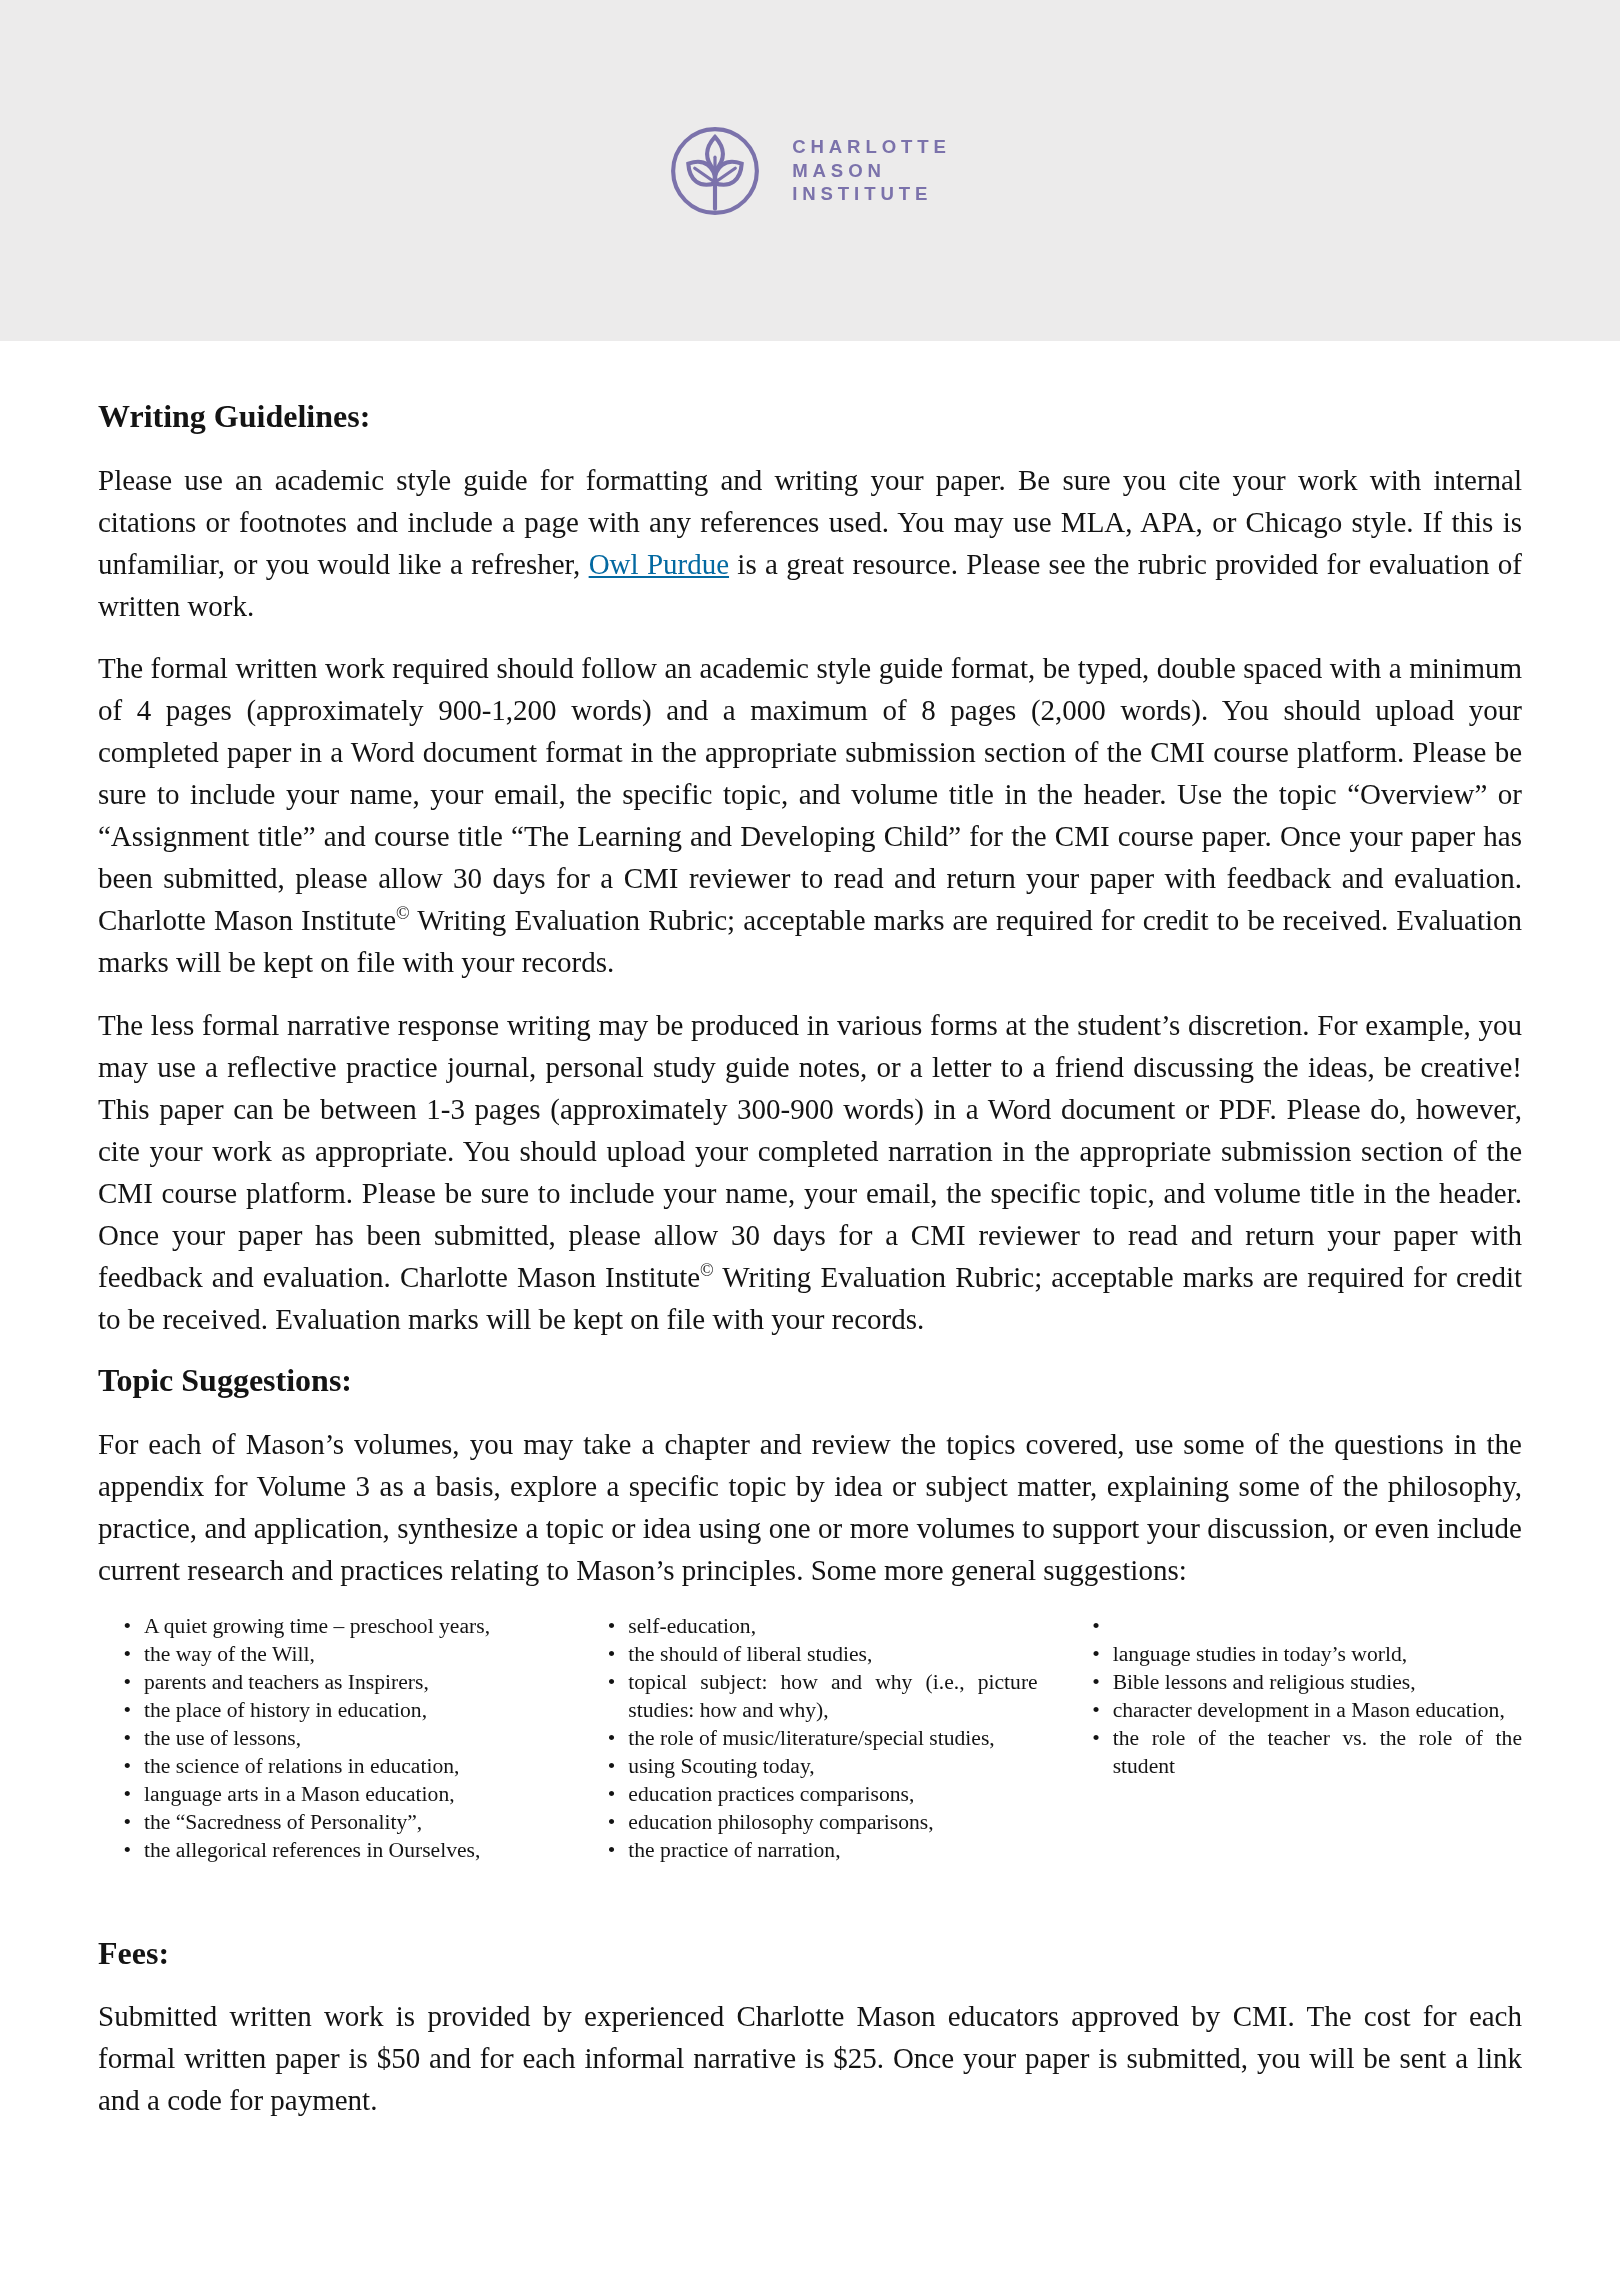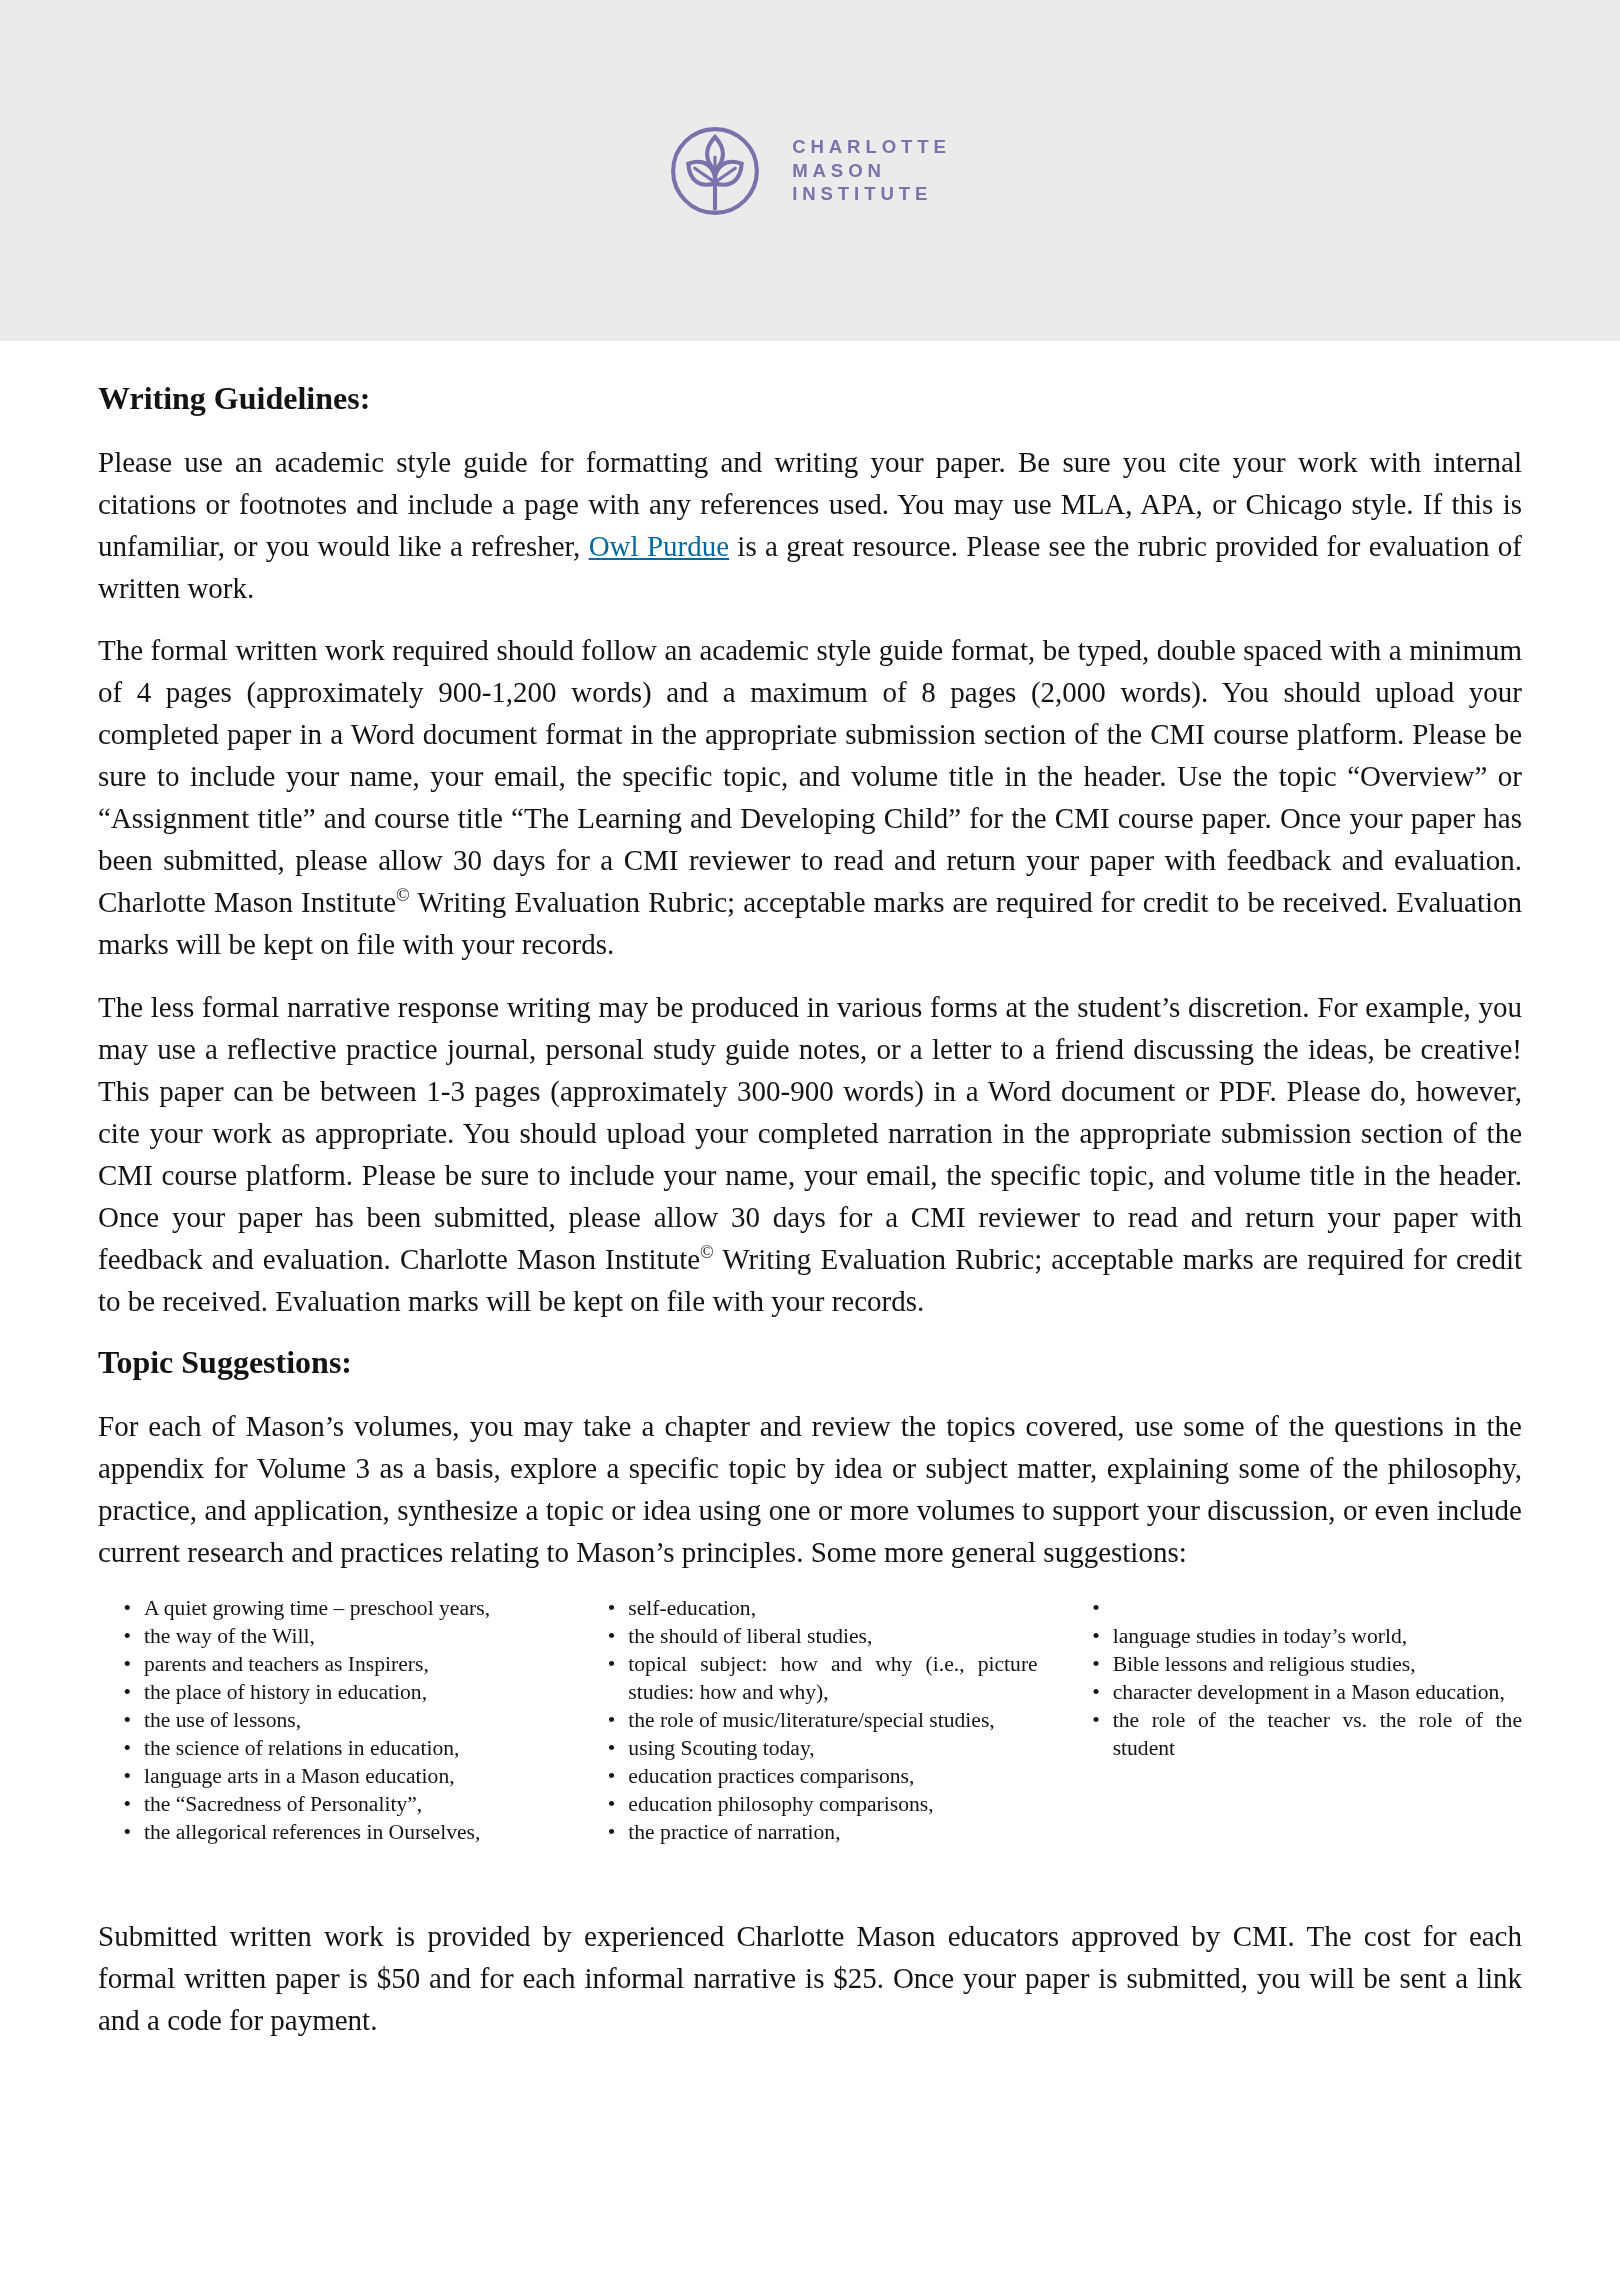--- a/index.html
+++ b/index.html
@@ -27,21 +27,21 @@
   .logo svg { width: 92px; height: 92px; display: block; }
   .logo-text {
     font-family: "Liberation Sans", sans-serif;
     font-weight: bold;
     font-size: 18.6px;
     line-height: 23.5px;
     letter-spacing: 4.9px;
     color: #7b72ab;
   }
   .content {
-    padding: 37px 98px 0 98px;
+    padding: 55px 98px 0 98px;
   }
   h2.doc-heading {
     font-size: 32px;
     line-height: 41px;
     font-weight: bold;
     margin: 0 0 21.6px 0;
   }
   p.body-para {
     font-size: 29px;
     line-height: 42px;
@@ -205,17 +205,18 @@
           <span class="bullet-marker">•</span>
           <span class="bullet-text">character development in a Mason education,</span>
         </div>
       <div class="bullet-item">
           <span class="bullet-marker">•</span>
           <span class="bullet-text">the role of the teacher vs. the role of the student</span>
         </div>
     </div>
   </div>
 
+  <h2 class="doc-heading fees-heading">Fees:</h2>
 
   <p class="body-para">Submitted written work is provided by experienced Charlotte Mason educators approved by CMI. The cost for each formal written paper is $50 and for each informal narrative is $25. Once your paper is submitted, you will be sent a link and a code for payment.</p>
 
 </div>
 
 
 </body></html>

